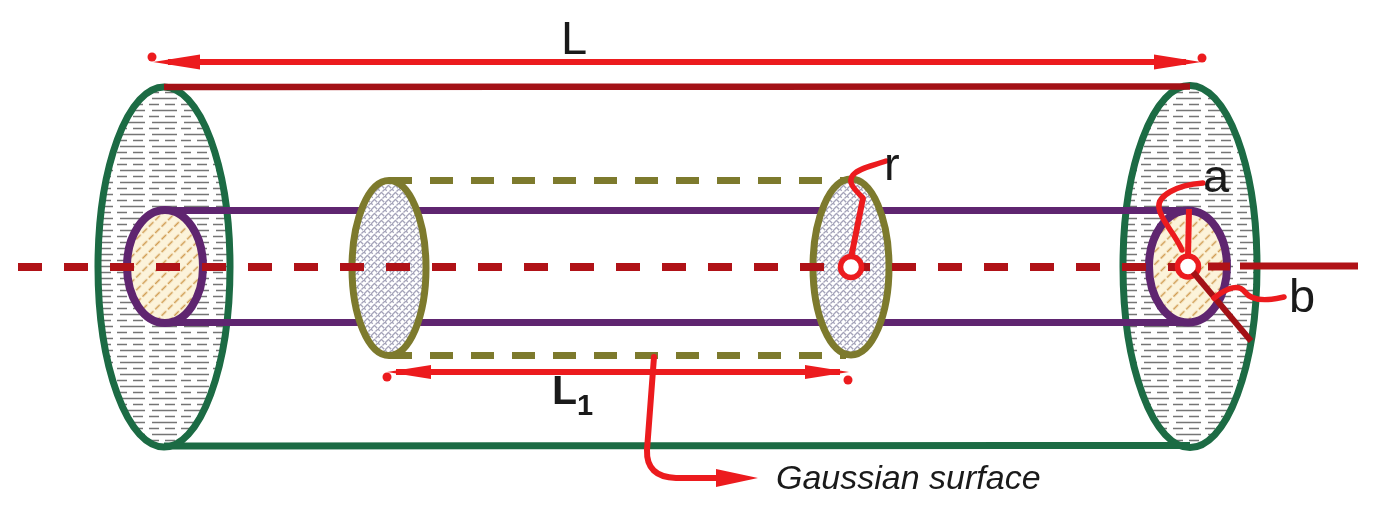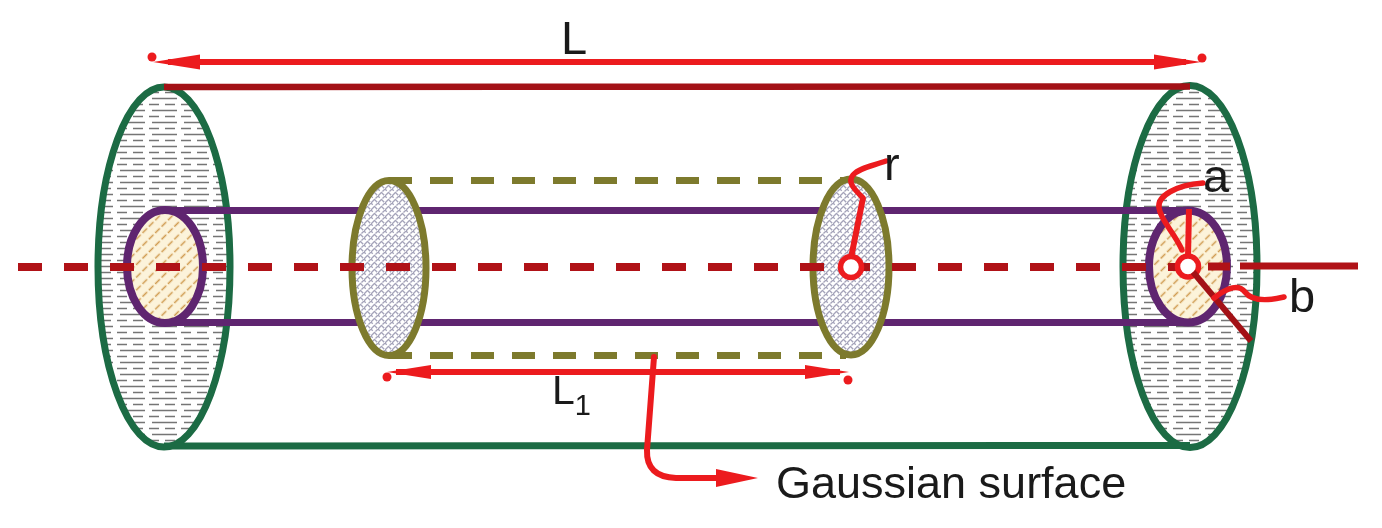--- a/index.html
+++ b/index.html
@@ -12,26 +12,26 @@
   }
   #diagram-svg{position:absolute;left:0;top:0;}
   .lbl{
     position:absolute;
     color:var(--label, #1a1a1a);
     line-height:1;
     white-space:nowrap;
     user-select:none;
   }
   .lbl-L{left:561px;top:14px;font-size:47px;}
-  .lbl-L1{left:552px;top:370px;font-size:41px;}
+  .lbl-L1{left:552px;top:370px;font-size:41px;font-weight:bold;}
   .lbl-L1 .sub{font-size:29px;position:relative;top:11px;}
   .lbl-r{left:884px;top:140px;font-size:47px;}
   .lbl-a{left:1203px;top:152px;font-size:47px;}
   .lbl-b{left:1289px;top:272px;font-size:47px;}
-  .lbl-gs{left:776px;top:460px;font-size:45px;}
+  .lbl-gs{left:776px;top:460px;font-size:34px;font-style:italic;}
 </style>
 </head>
 <body>
 
 <div id="figure-canvas">
 
   <svg id="diagram-svg" width="1382" height="528" viewBox="0 0 1382 528">
     <defs>
 
       <pattern id="capHatch" width="32" height="12" patternUnits="userSpaceOnUse">

